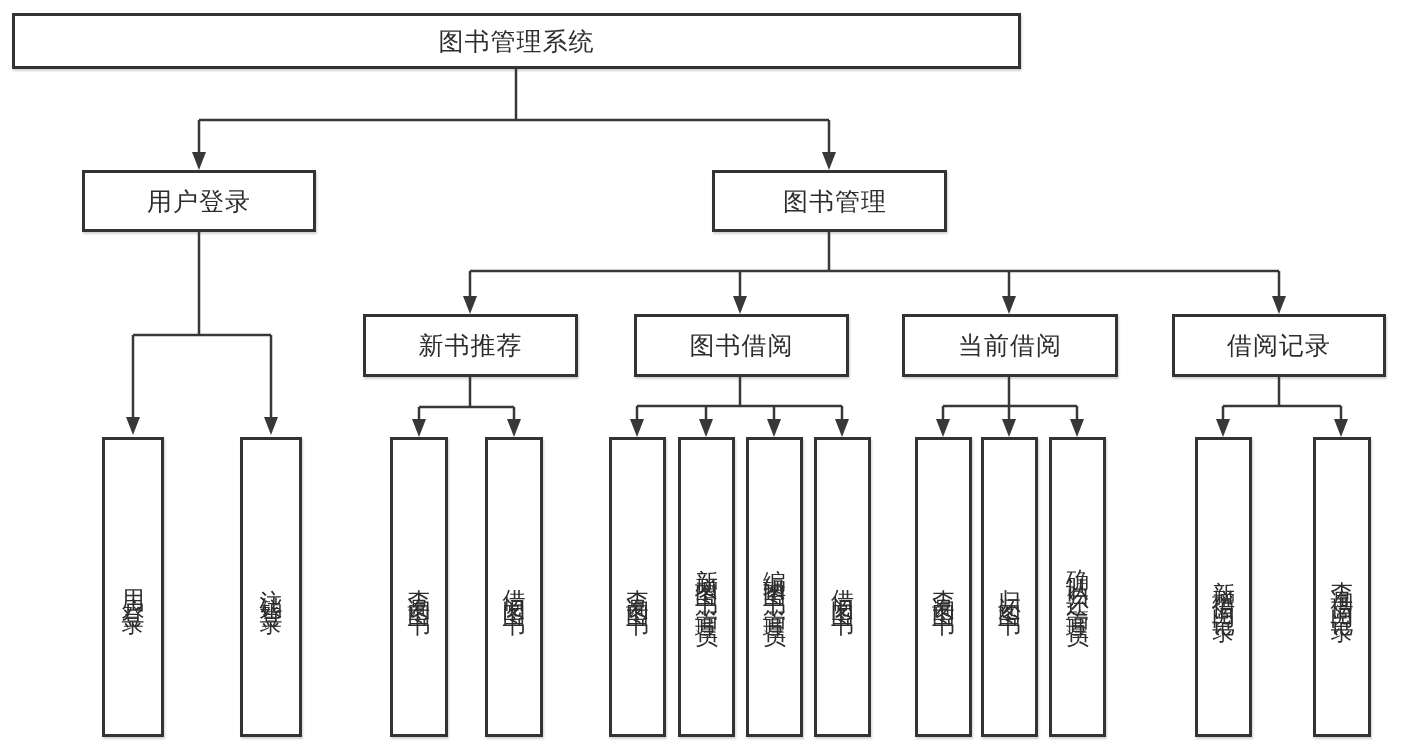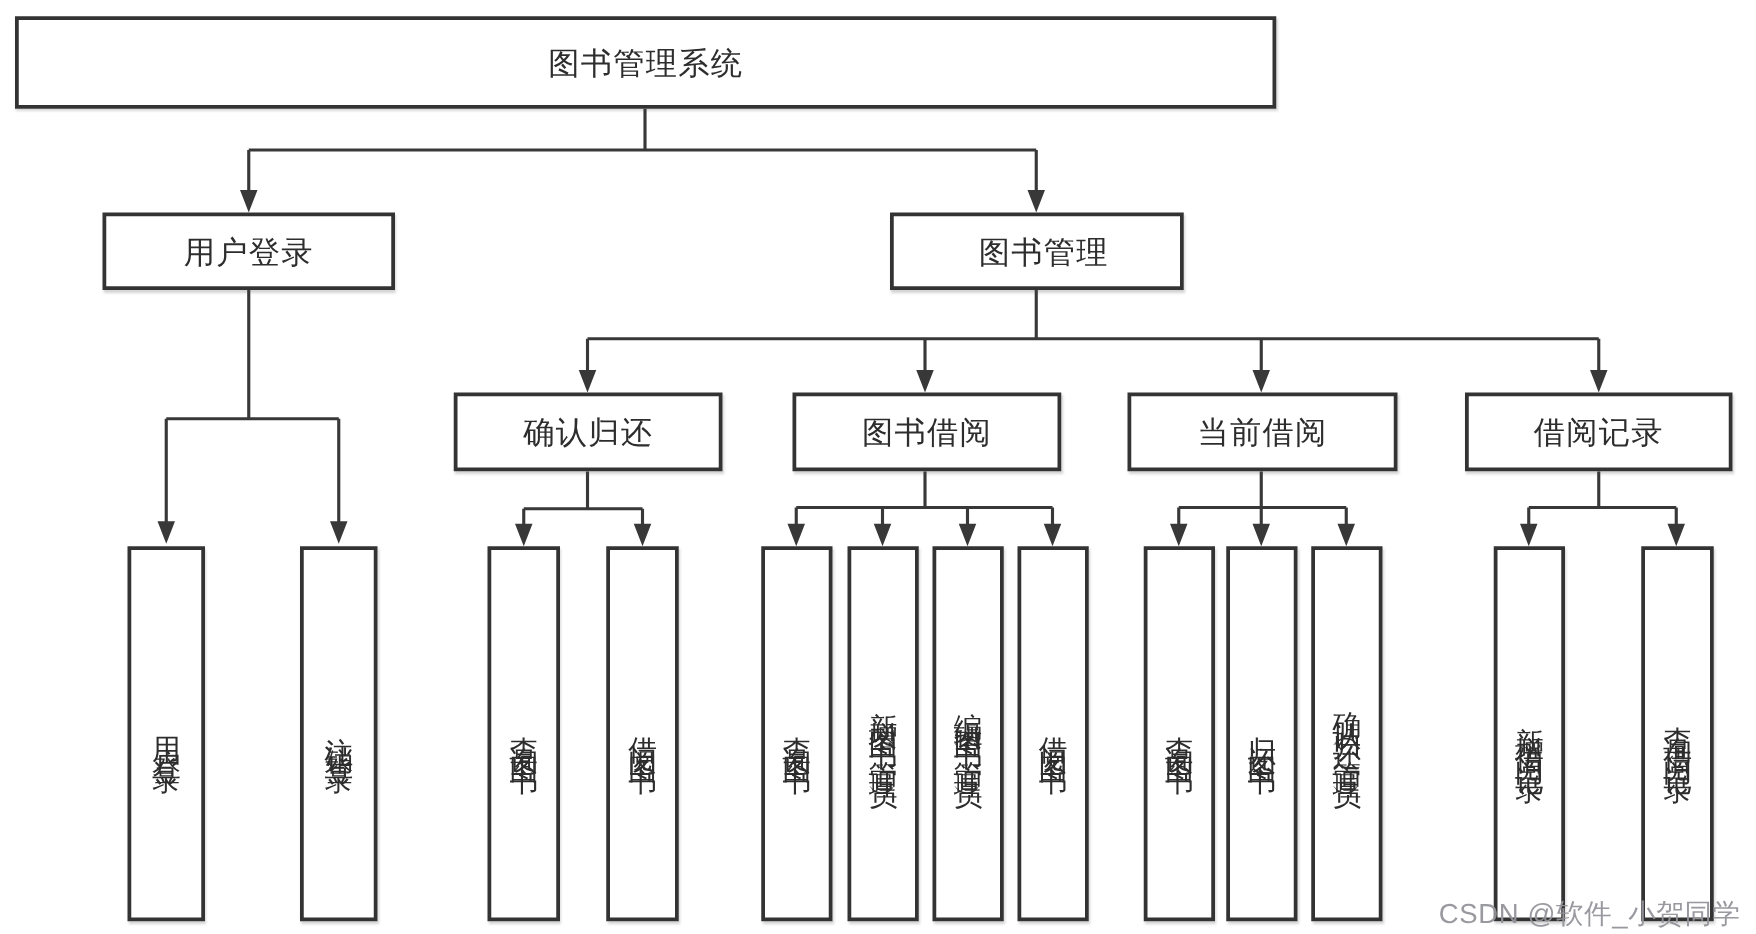--- a/index.html
+++ b/index.html
@@ -77,26 +77,26 @@
     <path fill="#383838" stroke="none" d="
       M192 152 h14 l-7 18 z  M822 152 h14 l-7 18 z
       M126 417 h14 l-7 18 z  M264 417 h14 l-7 18 z
       M463 296 h14 l-7 18 z  M733 296 h14 l-7 18 z  M1002 296 h14 l-7 18 z  M1272 296 h14 l-7 18 z
       M412 419 h14 l-7 18 z  M507 419 h14 l-7 18 z
       M630 419 h14 l-7 18 z  M699 419 h14 l-7 18 z  M767 419 h14 l-7 18 z  M835 419 h14 l-7 18 z
       M936 419 h14 l-7 18 z  M1002 419 h14 l-7 18 z  M1070 419 h14 l-7 18 z
       M1216 419 h14 l-7 18 z M1334 419 h14 l-7 18 z"></path>
   </svg>
 
-  <div class="hbox" style="left:12px; top:13px; width:1009px; height:74px;">图书管理系统</div>
+  <div class="hbox" style="left:12px; top:13px; width:1009px; height:56px;">图书管理系统</div>
 
   <div class="hbox" style="left:82px; top:170px; width:234px; height:62px;">用户登录</div>
   <div class="hbox" style="left:712px; top:170px; width:235px; height:62px;padding-left:11px;">图书管理</div>
 
-  <div class="hbox" style="left:363px; top:314px; width:215px; height:63px;">确认归还</div>
+  <div class="hbox" style="left:363px; top:314px; width:215px; height:63px;">新书推荐</div>
   <div class="hbox" style="left:634px; top:314px; width:215px; height:63px;">图书借阅</div>
   <div class="hbox" style="left:902px; top:314px; width:216px; height:63px;">当前借阅</div>
   <div class="hbox" style="left:1172px; top:314px; width:214px; height:63px;">借阅记录</div>
 
   <div class="vbox" style="left:102px; width:62px;">用户登录</div>
   <div class="vbox" style="left:240px; width:62px;">注销登录</div>
 
   <div class="vbox" style="left:390px; width:58px;">查询图书</div>
   <div class="vbox" style="left:485px; width:58px;">借阅图书</div>
 
@@ -105,15 +105,14 @@
   <div class="vbox" style="left:746px; width:57px;">编辑图书（管理员）</div>
   <div class="vbox" style="left:814px; width:57px;">借阅图书</div>
 
   <div class="vbox" style="left:915px; width:57px;">查询图书</div>
   <div class="vbox" style="left:981px; width:57px;">归还图书</div>
   <div class="vbox" style="left:1049px; width:57px;">确认归还（管理员）</div>
 
   <div class="vbox" style="left:1195px; width:57px;">新增借阅记录</div>
   <div class="vbox" style="left:1313px; width:58px;">查询借阅记录</div>
 
-  <div class="watermark">CSDN @软件_小贺同学</div>
 
 </div>
 
 </body></html>

